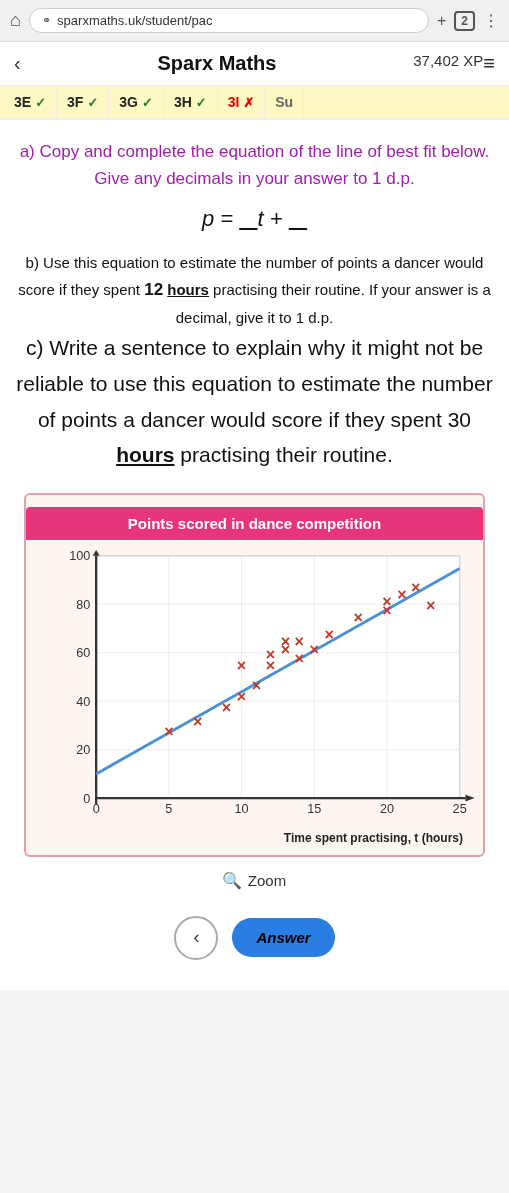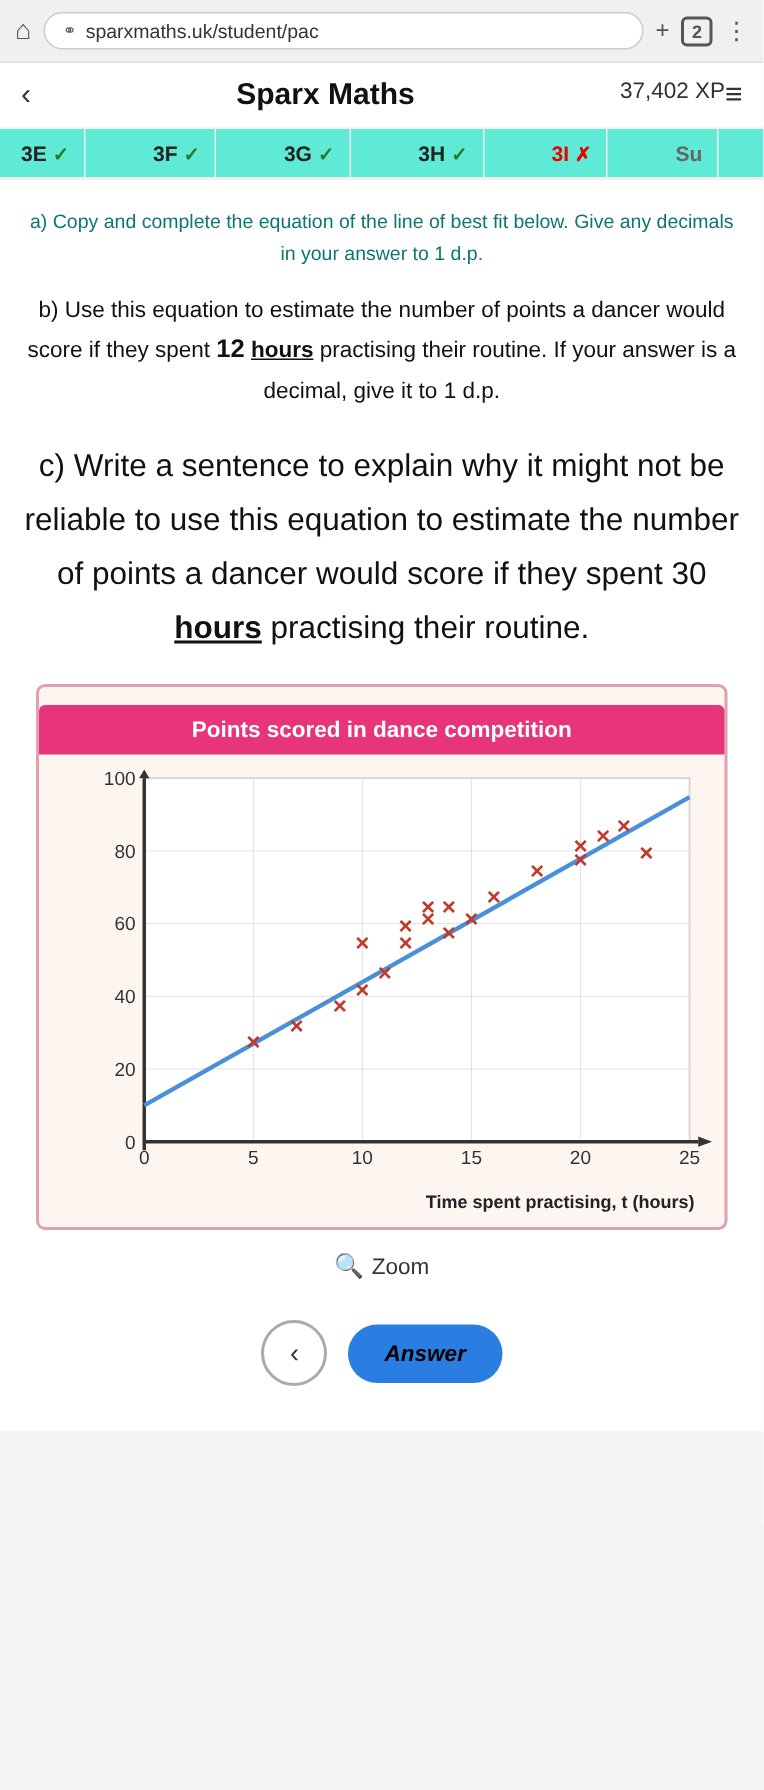--- a/index.html
+++ b/index.html
@@ -60,25 +60,24 @@
     }
     .app-header .back-icon { font-size: 20px; color: #333; }
     .app-header .title { font-size: 20px; font-weight: bold; color: #111; }
     .app-header .xp-menu { display: flex; align-items: flex-start; }
     .app-header .xp { font-size: 15px; color: #333; }
     .app-header .menu-icon { font-size: 20px; color: #333; }
 
     
     .topic-tabs {
       display: flex;
-      background: #5eead4;
+      background: #fef9c3;
       border-bottom: 2px solid #eee;
       overflow-x: auto;
       padding: 0 4px;
-      gap: 35px;
     }
     .topic-tab {
       display: flex;
       align-items: center;
       gap: 4px;
       padding: 8px 10px;
       font-size: 14px;
       font-weight: 600;
       color: #333;
       white-space: nowrap;
@@ -91,40 +90,40 @@
     .topic-tab.su { color: #666; }
 
     
     .main-content {
       background: white;
       padding: 18px 16px 10px;
     }
 
     .question-text {
       text-align: center;
-      font-size: 13px;
+      font-size: 17px;
       line-height: 1.6;
-      color: #0f766e;
+      color: #a21caf;
       margin-bottom: 14px;
     }
 
     .equation {
       text-align: center;
       font-size: 22px;
       font-style: italic;
       margin: 10px 0 18px;
       color: #111;
     }
 
     .question-b {
       text-align: center;
       font-size: 15px;
       line-height: 1.7;
       color: #111;
-      margin-bottom: 20px;
+      margin-bottom: 0;
     }
     .question-b .bold-num {
       font-weight: bold;
       font-size: 17px;
       font-style: normal;
     }
     .underline-word {
       text-decoration: underline;
       font-weight: bold;
     }
@@ -296,20 +295,23 @@
     <span>Su</span>
   </div>
 </div>
 
 <div class="main-content">
 
   <div class="question-text">
     <span>a) Copy and complete the equation of the line of best fit below. Give any decimals in your answer to 1 d.p.</span>
   </div>
 
+  <div class="equation">
+    <em><i>p</i> = <span style="text-decoration:underline">&nbsp;&nbsp;&nbsp;</span><i>t</i> + <span style="text-decoration:underline">&nbsp;&nbsp;&nbsp;</span></em>
+  </div>
 
   <div class="question-b">
     b) Use this equation to estimate the number of points a dancer would score if they spent <span class="bold-num">12</span> <span class="underline-word">hours</span> practising their routine. If your answer is a decimal, give it to 1 d.p.
   </div>
 
   <div class="question-c">
     c) Write a sentence to explain why it might not be reliable to use this equation to estimate the number of points a dancer would score if they spent <span class="bold-num">30</span> <span class="underline-word">hours</span> practising their routine.
   </div>
 
   <div class="chart-wrapper">

